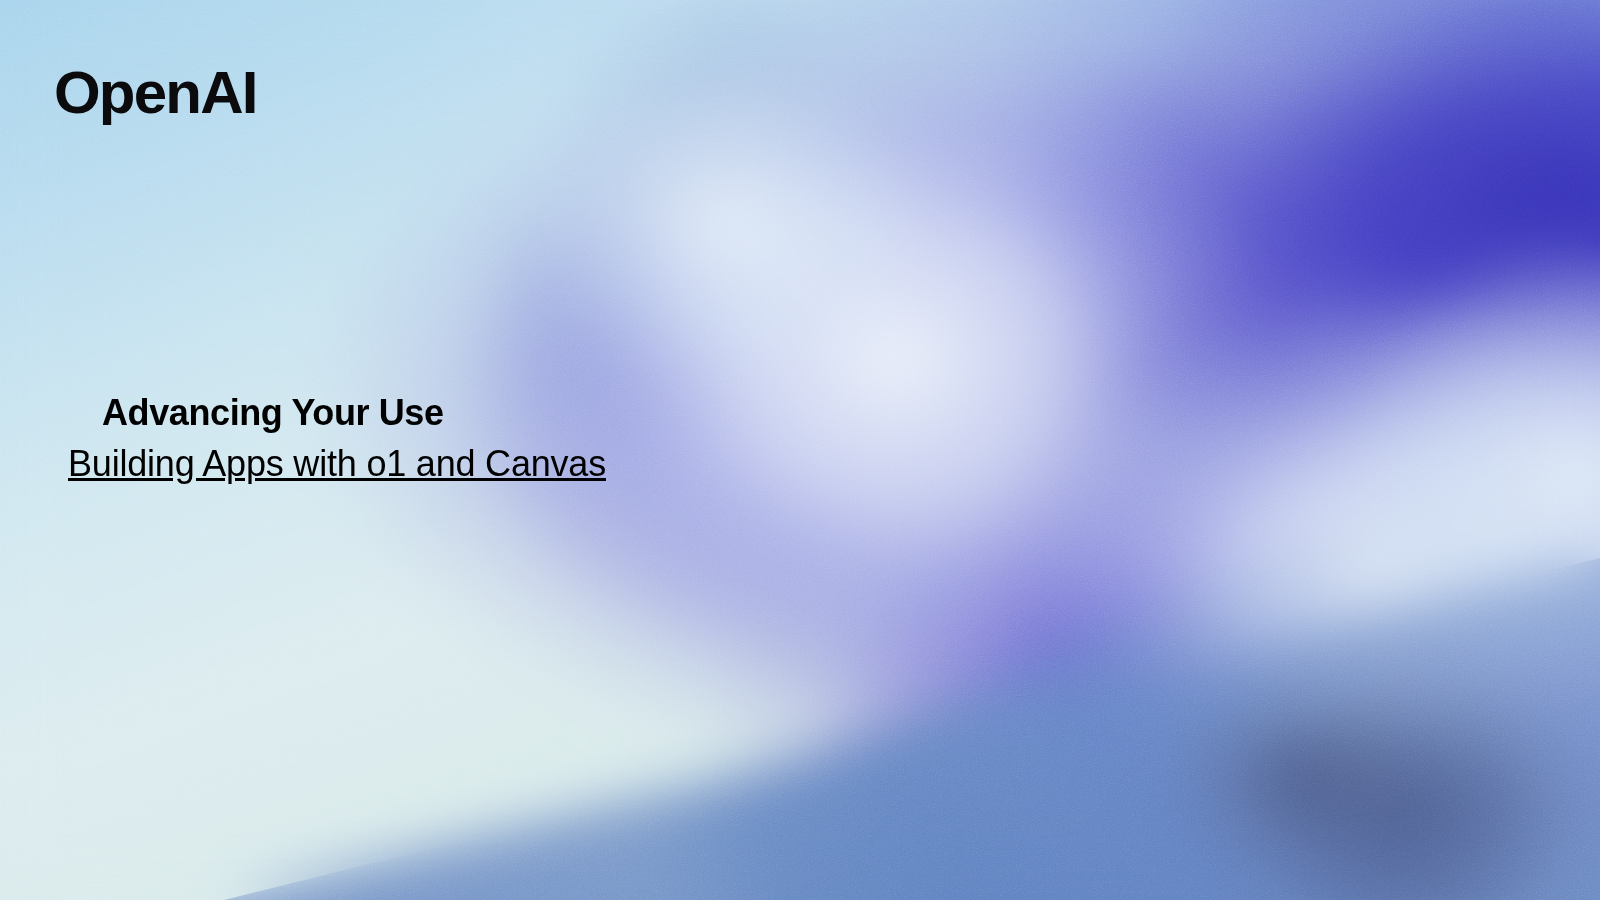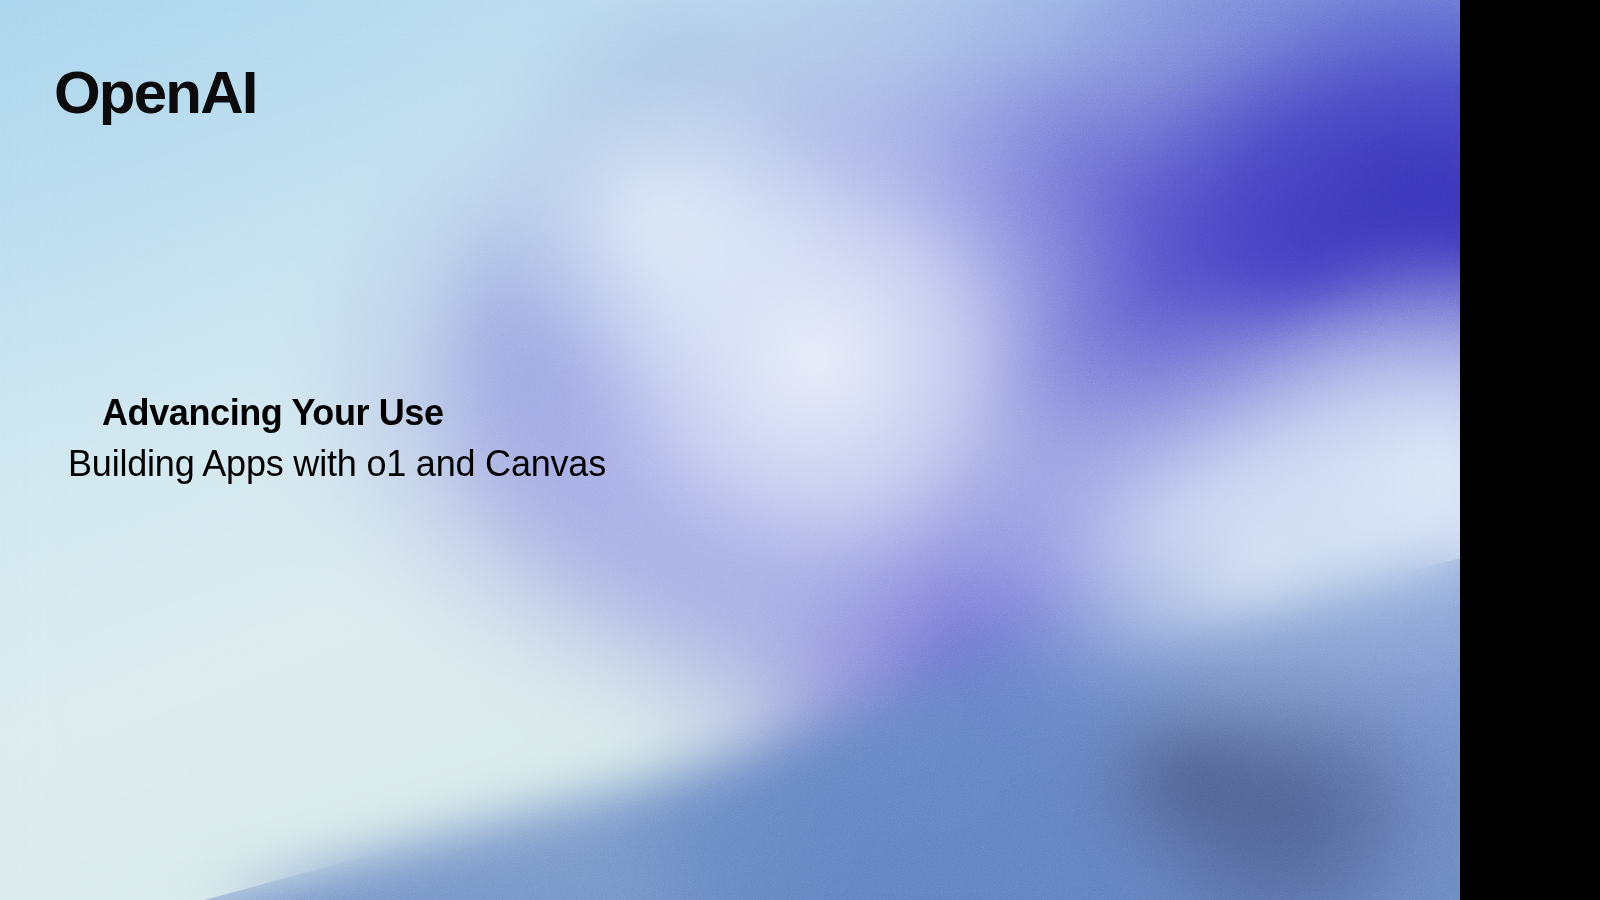--- a/index.html
+++ b/index.html
@@ -4,21 +4,21 @@
 <title>OpenAI Slide</title>
 <style>
   html, body {
     margin: 0;
     padding: 0;
     background: #000;
   }
 
   .slide {
     position: relative;
-    width: 1460px;
+    width: 1600px;
     height: 900px;
     overflow: hidden;
     font-family: "Liberation Sans", sans-serif;
     background: #14b8a6;
   }
 
   
   .bg-layer {
     position: absolute;
     inset: 0;
@@ -258,20 +258,21 @@
     margin-left: 34px;
   }
 
   .title-sub {
     font-size: 36px;
     line-height: 52px;
     font-weight: 400;
     letter-spacing: -0.2px;
     color: #000000;
     white-space: nowrap;
+    text-decoration: underline;
   }
 </style>
 </head>
 <body>
 
 <div class="slide">
 
   <div class="bg-layer bg-base"></div>
   <div class="bg-layer bg-right-field"></div>
   <div class="bg-layer bg-petal-c"></div>

